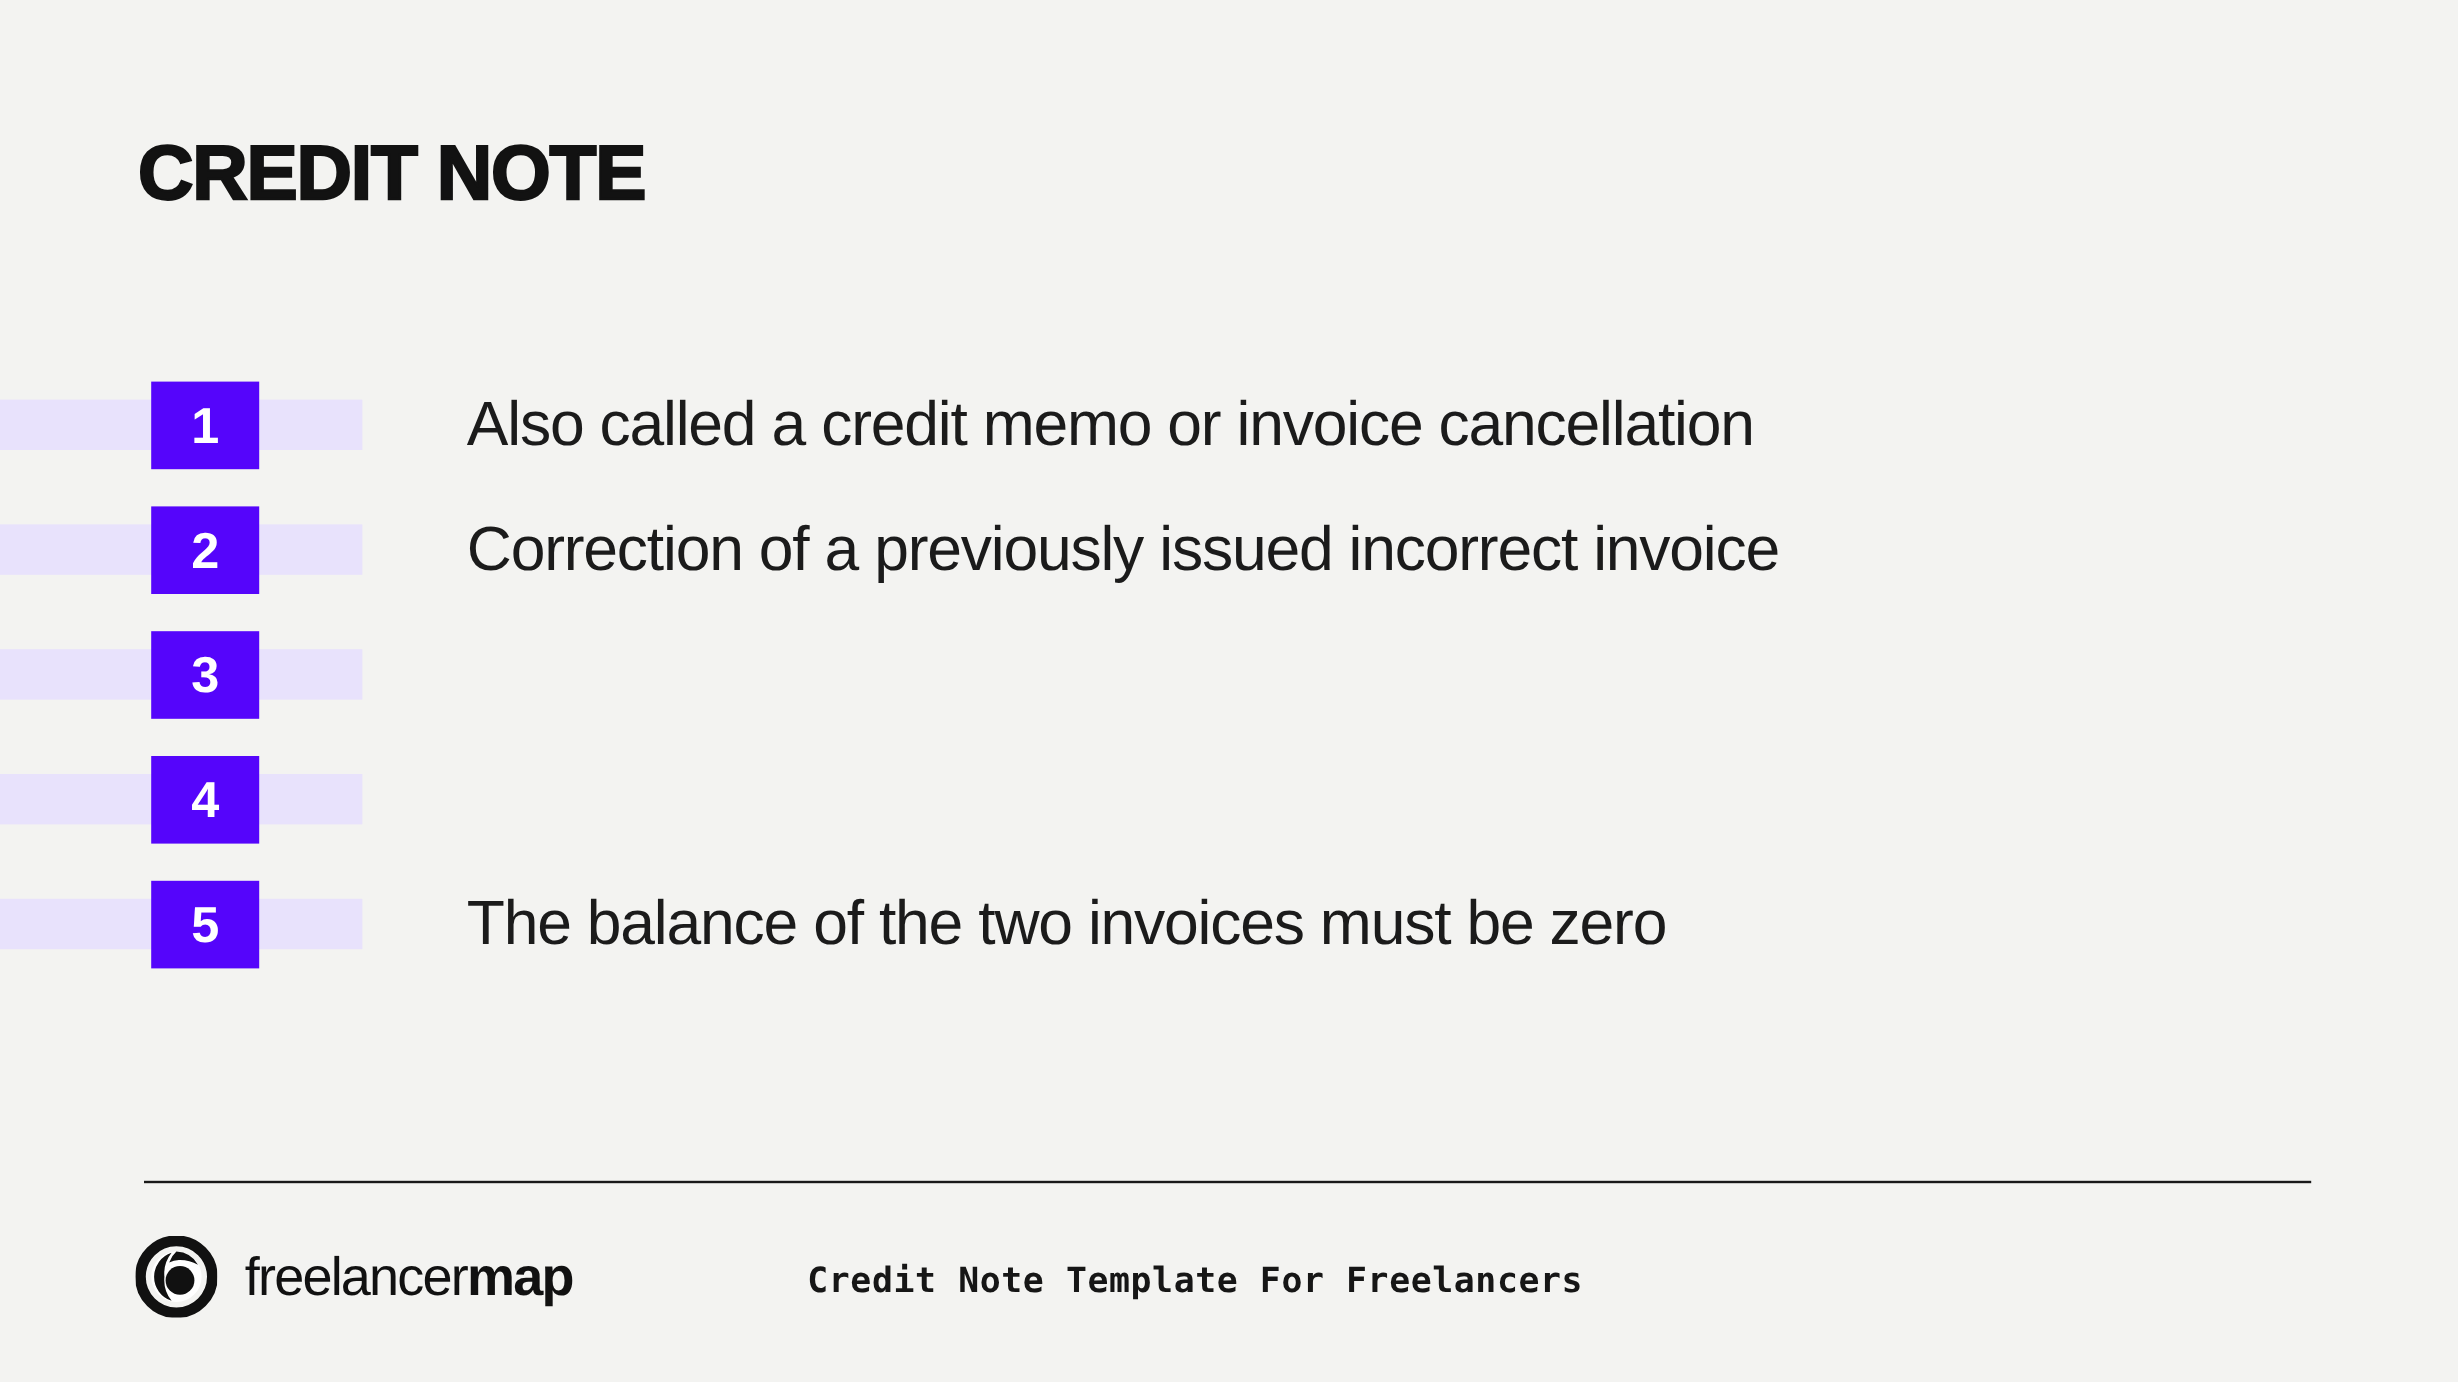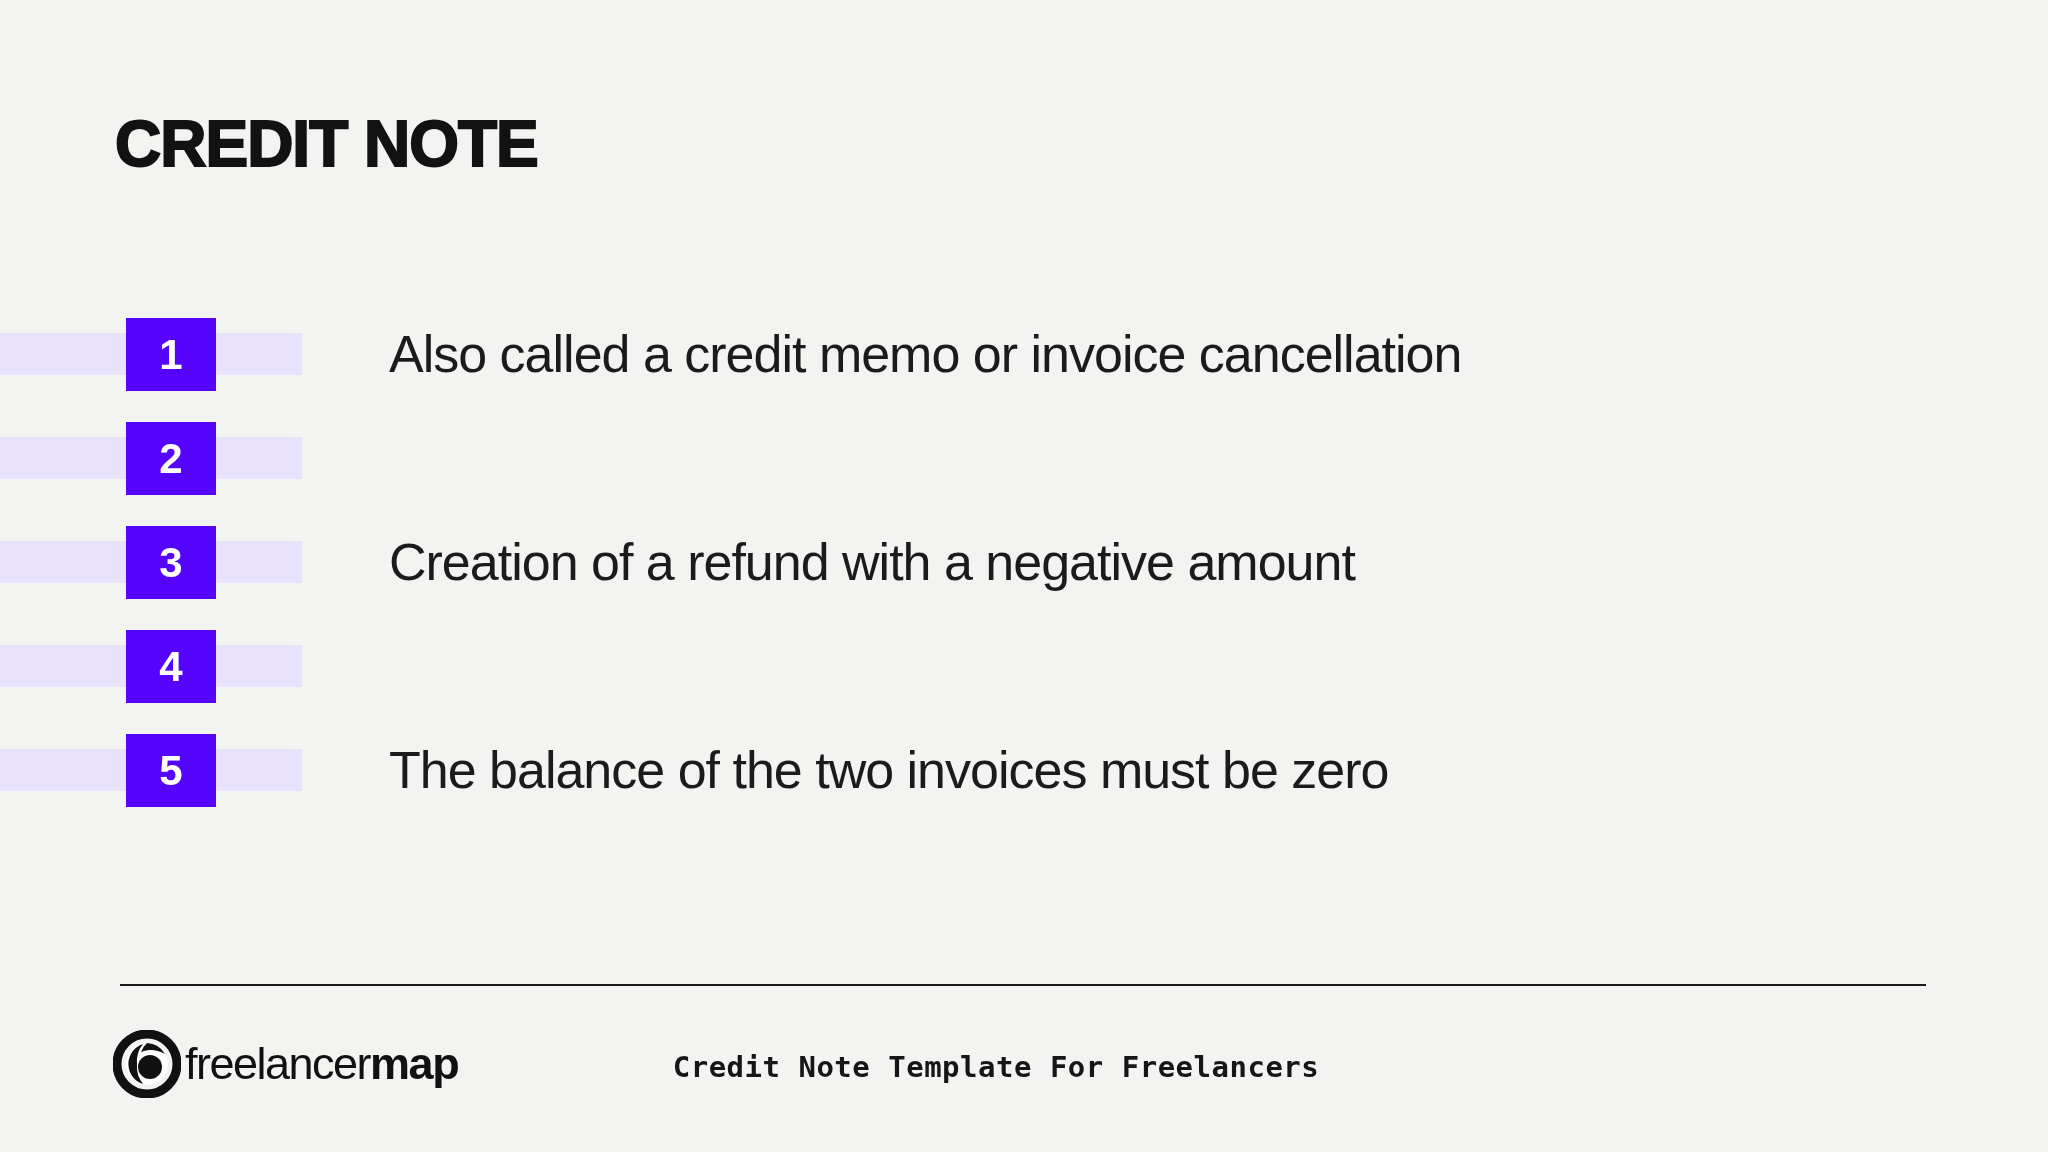--- a/index.html
+++ b/index.html
@@ -77,21 +77,21 @@
     position:absolute;
     left:113px;top:1030px;
     height:68px;
     display:flex;align-items:center;
   }
   .logo-mark{
     width:68px;height:68px;
     display:block;
   }
   .logo-wordmark{
-    margin-left:4px;
+    margin-left:23px;
     font-size:45px;
     letter-spacing:-1.5px;
     color:#111111;
     white-space:nowrap;
   }
   .logo-word-regular{font-weight:400;}
   .logo-word-bold{font-weight:700;}
   .caption{
     position:absolute;
     left:996px;top:1050px;
@@ -113,26 +113,26 @@
 
   <div class="row row-1">
     <div class="row-bar"></div>
     <div class="row-num">1</div>
     <div class="row-text">Also called a credit memo or invoice cancellation</div>
   </div>
 
   <div class="row row-2">
     <div class="row-bar"></div>
     <div class="row-num">2</div>
+    <div class="row-text">Correction of a previously issued incorrect invoice</div>
   </div>
 
   <div class="row row-3">
     <div class="row-bar"></div>
     <div class="row-num">3</div>
-    <div class="row-text">Creation of a refund with a negative amount</div>
   </div>
 
   <div class="row row-4">
     <div class="row-bar"></div>
     <div class="row-num">4</div>
   </div>
 
   <div class="row row-5">
     <div class="row-bar"></div>
     <div class="row-num">5</div>

